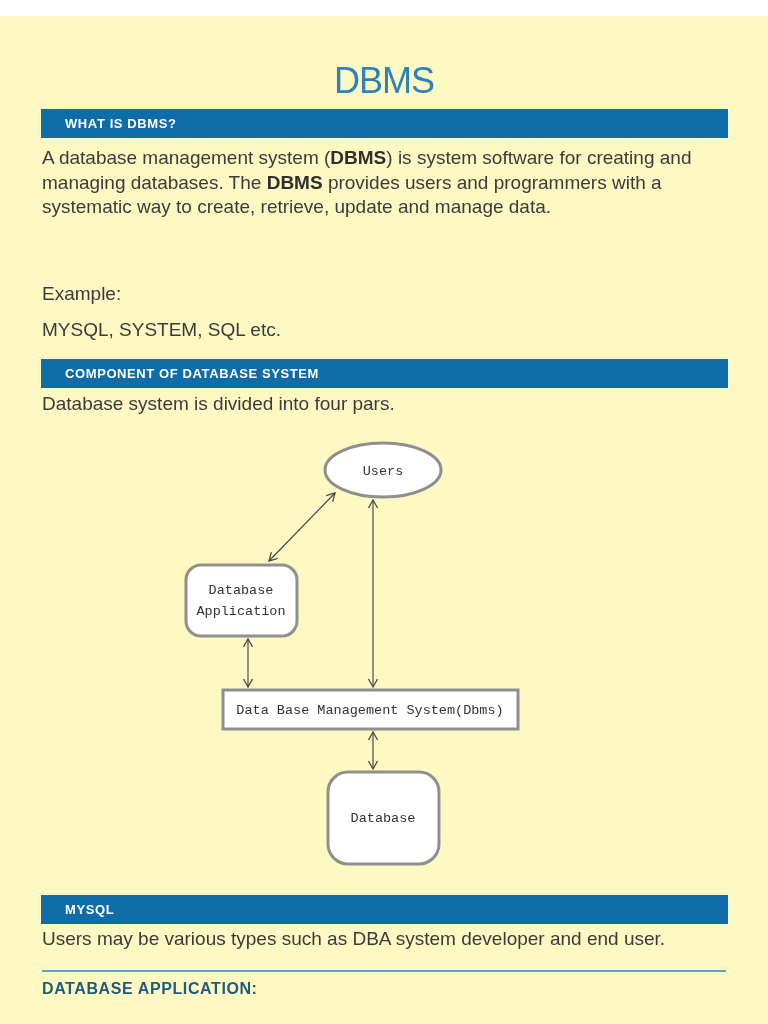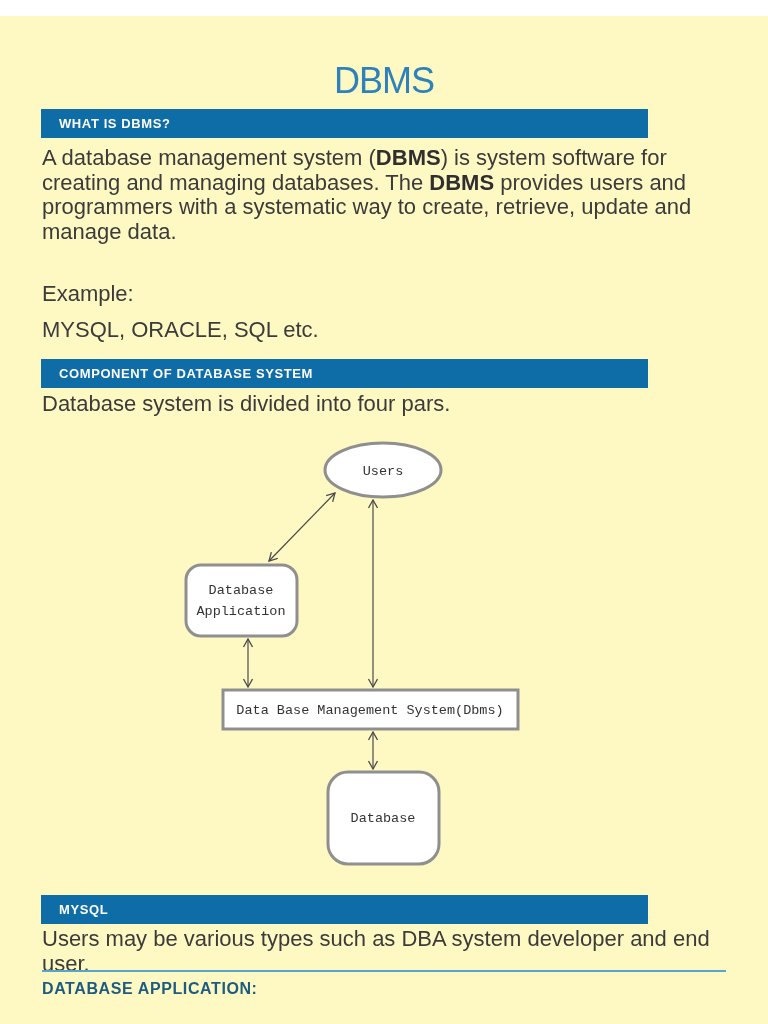--- a/index.html
+++ b/index.html
@@ -23,36 +23,36 @@
     text-align: center;
     font-size: 36px;
     font-weight: 400;
     letter-spacing: -1px;
     color: #2e81ba;
   }
 
   .section-bar {
     position: absolute;
     left: 41px;
-    width: 607px;
+    width: 687px;
     height: 29px;
     background: #0e6ca6;
     color: #ffffff;
     font-size: 13px;
     font-weight: bold;
     letter-spacing: 0.6px;
     line-height: 29px;
-    padding-left: 18px;
+    padding-left: 24px;
   }
 
   .para {
     position: absolute;
     left: 42px;
     width: 690px;
-    font-size: 22px;
+    font-size: 19px;
     line-height: 24.5px;
     color: #3b3b3b;
   }
 
   .para b { font-weight: bold; color: #2f2f2f; }
 
   .diagram {
     position: absolute;
     left: 0;
     top: 410px;
@@ -92,21 +92,21 @@
 
   <div class="section-bar" style="top:93px">
     <span>WHAT IS DBMS?</span>
   </div>
 
   <p class="para" style="top:130px"><span>A database management system (</span><b>DBMS</b><span>) is system software for creating and managing databases. The </span><b>DBMS</b><span> provides users and programmers with a systematic way to create, retrieve, update and manage data.</span></p>
 
 
   <p class="para" style="top:266px">Example:</p>
 
-  <p class="para" style="top:302px">MYSQL, ORACLE, SQL etc.</p>
+  <p class="para" style="top:302px">MYSQL, SYSTEM, SQL etc.</p>
 
   <div class="section-bar" style="top:343px">
     <span>COMPONENT OF DATABASE SYSTEM</span>
   </div>
 
   <p class="para" style="top:376px">Database system is divided into four pars.</p>
 
   <svg class="diagram" width="768" height="460" viewBox="0 410 768 460">
     <defs>
       <marker id="ah-end" markerWidth="14" markerHeight="12" refX="9" refY="5" orient="auto" markerUnits="userSpaceOnUse">

